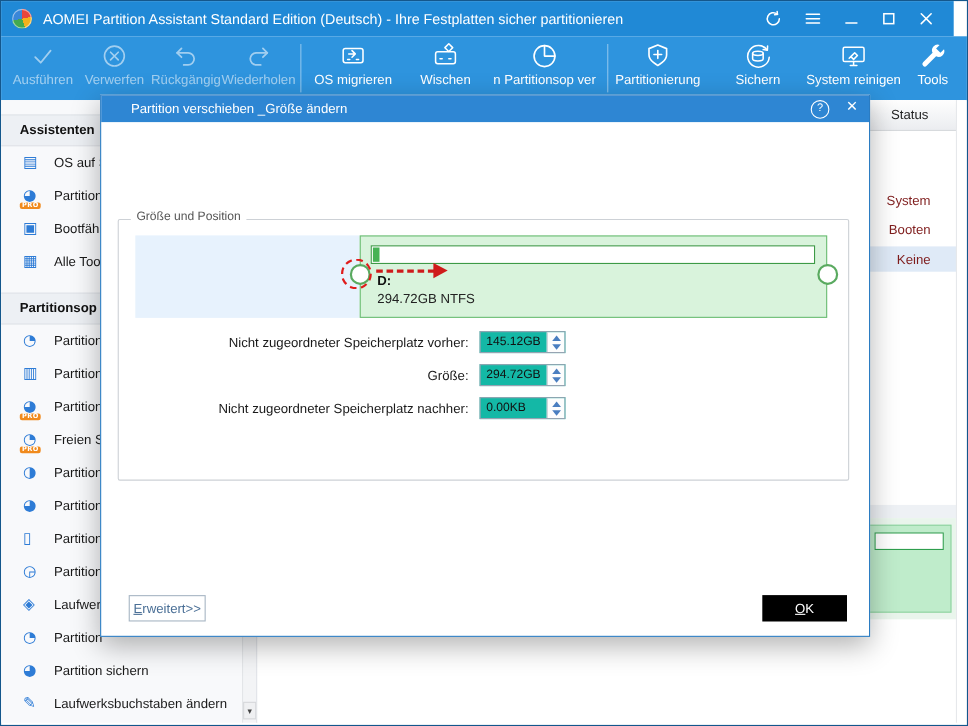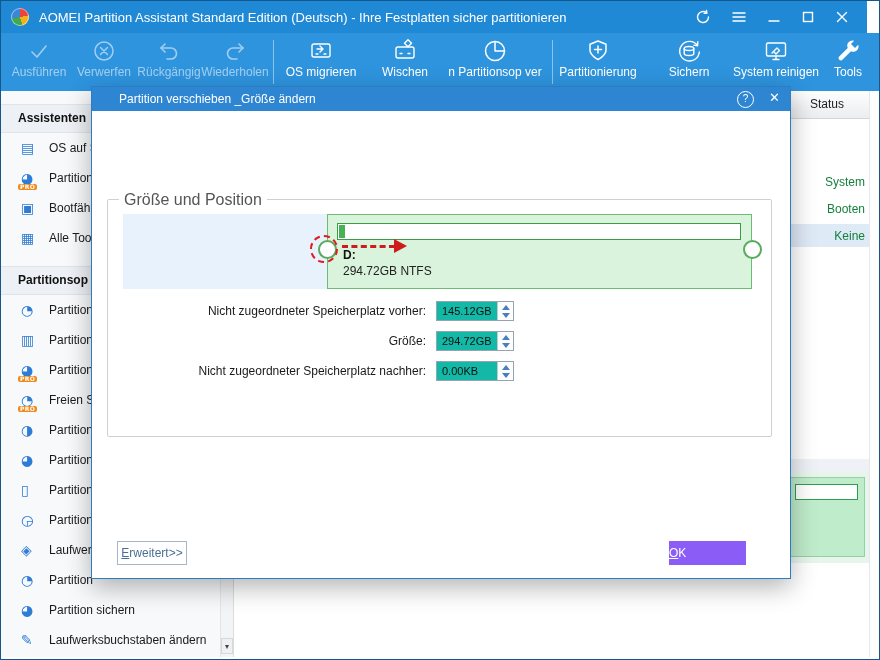--- a/index.html
+++ b/index.html
@@ -33,41 +33,41 @@
   .pro{position:absolute;left:-3px;bottom:-5px;background:#f08a1d;color:#fff;font-size:6px;font-weight:bold;padding:0 2px;border-radius:2px;letter-spacing:.4px;}
   .sb-track{position:absolute;right:0;top:0;bottom:0;width:12px;background:#f3f4f6;border-left:1px solid #e3e5e8;}
   .sb-scrolldown{position:absolute;right:0;bottom:3px;width:12px;height:16px;background:#eff0f2;border:1px solid #d6d8db;box-sizing:border-box;
                  font-size:8px;color:#444;display:flex;align-items:center;justify-content:center;cursor:pointer;}
 
   
   .main{position:absolute;left:233px;top:90px;right:1px;bottom:2px;background:#fff;}
   .list-header{position:absolute;left:0;top:0;right:8px;height:27px;background:linear-gradient(#fefefe,#ebedf0);border-bottom:1px solid #d3d6da;}
   .col-div{position:absolute;left:549px;top:4px;width:1px;height:19px;background:#cfd3d8;}
   .status-label{position:absolute;left:576px;top:6px;font-size:12px;color:#222;}
-  .row{position:absolute;right:13px;font-size:12px;color:#15803d;}
+  .row{position:absolute;right:32px;font-size:12px;color:#7f1d1d;}
   .rowhl{position:absolute;left:546px;right:8px;top:133px;height:23px;background:#dfeaf7;}
   .r1{top:84px;}.r2{top:111px;}.r3{top:138px;margin-left:33px;}
   .band{position:absolute;left:0;right:8px;top:368px;height:12px;background:#eef1f5;}
   .main-right-line{position:absolute;right:8px;top:0;bottom:0;width:1px;background:#e6e8eb;}
   .disk-sel{position:absolute;left:551px;top:380px;width:84px;height:92px;background:#e9f5ec;}
   .disk-green{position:absolute;left:555px;top:386px;width:76px;height:80px;background:#bfeccb;border:1px solid #8fd3a0;box-sizing:border-box;cursor:pointer;}
   .disk-bar{position:absolute;left:561px;top:393px;width:63px;height:16px;background:#fff;border:1px solid #2e9e4d;box-sizing:border-box;}
 
   
   .dialog{position:absolute;left:90px;top:85px;width:700px;height:493px;background:#fff;border:1px solid #2b7cc2;
           box-sizing:border-box;box-shadow:0 8px 24px rgba(0,0,0,.3);}
   .dlg-title{position:absolute;left:0;top:0;right:0;height:24px;background:#2e86d3;color:#fff;font-size:12px;display:flex;align-items:center;padding-left:27px;box-sizing:border-box;}
   .dlg-help{position:absolute;right:36px;top:4px;width:15px;height:15px;border:1px solid #fff;border-radius:50%;color:#fff;font-size:10px;text-align:center;line-height:14px;cursor:pointer;}
   .dlg-close{position:absolute;right:10px;top:3px;color:#fff;font-size:13px;cursor:pointer;font-family:"DejaVu Sans",sans-serif;}
   .dlg-banner{position:absolute;left:0;top:24px;right:0;height:61px;background:#4e9ce2;color:#fff;}
   .dlg-banner-icon{position:absolute;left:20px;top:12px;}
   .dlg-banner-text{position:absolute;left:68px;top:0;bottom:0;display:flex;align-items:center;font-size:12px;padding-right:20px;}
 
   .groupbox{position:absolute;left:15px;top:112px;width:665px;height:238px;border:1px solid #cdd1d6;border-radius:2px;box-sizing:border-box;}
-  .gb-legend{position:absolute;left:27px;top:104px;background:#fff;padding:0 5px;font-size:16px;color:#555;}
+  .gb-legend{position:absolute;left:27px;top:104px;background:#fff;padding:0 5px;font-size:11px;color:#555;}
 
   .viz-unalloc{position:absolute;left:31px;top:127px;width:204px;height:75px;background:#e7f2fd;}
   .viz-green{position:absolute;left:235px;top:127px;width:425px;height:75px;background:#d9f3dc;border:1px solid #6cbd74;box-sizing:border-box;}
   .viz-bar{position:absolute;left:245px;top:136px;width:404px;height:17px;background:#fff;border:1px solid #3d9a46;box-sizing:border-box;}
   .viz-chip{position:absolute;left:247px;top:138px;width:6px;height:13px;background:#46b254;}
   .handle{position:absolute;width:15px;height:15px;border-radius:50%;background:#fff;border:2px solid #5aaa60;box-sizing:content-box;cursor:ew-resize;}
   .handle-l{left:226px;top:153px;}
   .handle-r{left:651px;top:153px;}
   .red-circle{position:absolute;left:218px;top:148px;width:28px;height:28px;border:2px dashed #e01b1b;border-radius:50%;box-sizing:border-box;}
   .red-arrow-line{position:absolute;left:250px;top:158px;width:53px;height:0;border-top:3px dashed #cf1b1b;}
@@ -80,21 +80,21 @@
   .fld-value{position:absolute;left:5px;top:3px;font-size:11px;color:#111;}
   .spin{position:absolute;right:0;top:0;bottom:0;width:15px;border-left:1px solid #c2cad2;display:flex;flex-direction:column;align-items:center;justify-content:center;gap:3px;cursor:pointer;background:#fdfdfd;}
   .spin-up{width:0;height:0;border-left:4px solid transparent;border-right:4px solid transparent;border-bottom:5px solid #4a7ec0;}
   .spin-dn{width:0;height:0;border-left:4px solid transparent;border-right:4px solid transparent;border-top:5px solid #4a7ec0;}
   .f1{top:214px;}.f2{top:244px;}.f3{top:274px;}
   .fl1{top:217px;}.fl2{top:247px;}.fl3{top:277px;}
 
   .btn-adv{position:absolute;left:25px;top:454px;width:70px;height:24px;border:1px solid #a7b6c4;background:#fff;color:#4a6f96;
            font-size:12px;text-align:center;line-height:22px;box-sizing:border-box;cursor:pointer;}
   .btn-adv::first-letter{text-decoration:underline;}
-  .btn-ok{position:absolute;left:577px;top:454px;width:77px;height:24px;background:#8b5cf6;color:#fff;font-size:12px;text-align:left;line-height:24px;cursor:pointer;}
+  .btn-ok{position:absolute;left:601px;top:454px;width:77px;height:24px;background:#000000;color:#fff;font-size:12px;text-align:center;line-height:24px;cursor:pointer;}
   .btn-ok::first-letter{text-decoration:underline;}
 </style>
 </head>
 <body>
 
 <div class="window">
 
   <div class="titlebar">
     <div class="logo"></div>
     <div class="win-title">AOMEI Partition Assistant Standard Edition (Deutsch) - Ihre Festplatten sicher partitionieren</div>

